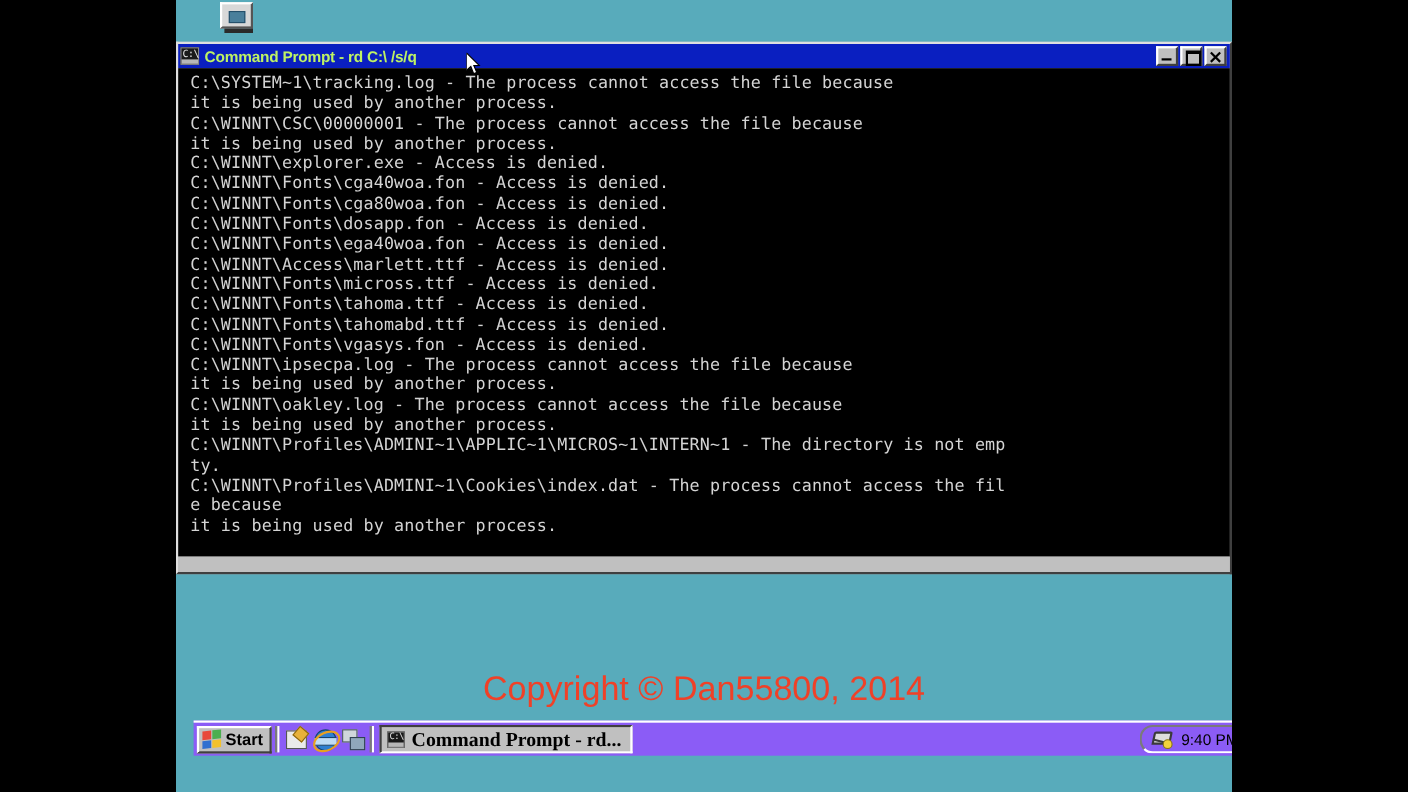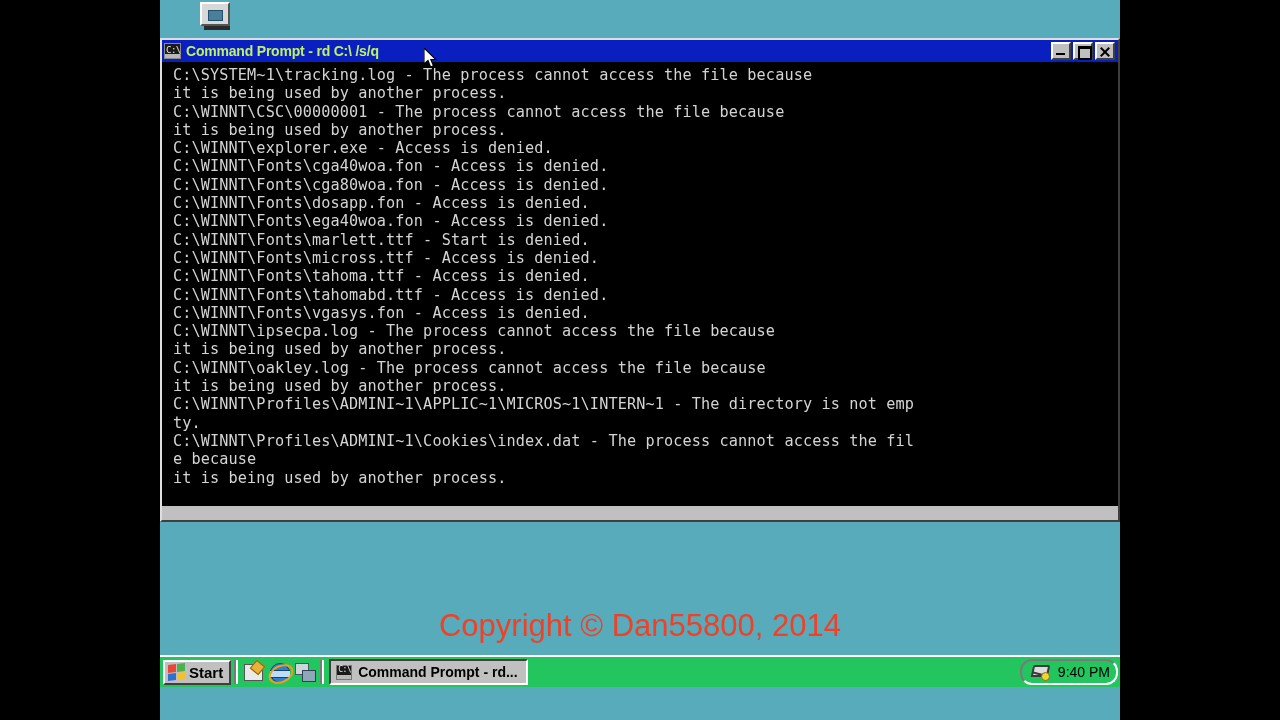--- a/index.html
+++ b/index.html
@@ -200,25 +200,25 @@
     top: 48px;
     width: 14px;
     height: 22px;
     z-index: 50;
     pointer-events: none;
   }
 
   
   #taskbar {
     position: absolute;
-    left: 0;
+    left: 16px;
     bottom: 33px;
     width: 960px;
     height: 32px;
-    background: #22c55e;
+    background: #8b5cf6;
     border-top: 2px solid #ffffff;
     box-sizing: border-box;
     display: flex;
     align-items: center;
     padding: 2px 2px 2px 3px;
     margin-top: 20px;
   }
   #start-btn {
     height: 25px;
     display: flex;
@@ -319,26 +319,26 @@
   #task-icon span{
     position:absolute; left:1px; top:-1px;
     color:#e8e8e8; font-size:8px;
     font-family:"DejaVu Sans Mono", monospace;
     letter-spacing:-0.5px;
   }
   #task-icon:after{
     content:""; position:absolute; left:0; bottom:0; width:100%; height:4px; background:#b8b8b8;
   }
   #task-label {
-    font-size: 14px;
+    font-size: 18px;
     font-weight: bold;
     color: #000;
     white-space: nowrap;
     overflow: hidden;
-    font-family: Liberation Sans, sans-serif;
+    font-family: Liberation Serif, serif;
   }
   #tray {
     flex: 0 0 auto;
     height: 26px;
     display: flex;
     align-items: center;
     gap: 8px;
     padding: 0 6px 0 8px;
     border-top: 2px solid #7a7a7a;
     border-left: 2px solid #7a7a7a;
@@ -406,21 +406,21 @@
       <div id="console">
           <div class="line">C:\SYSTEM~1\tracking.log - The process cannot access the file because</div>
           <div class="line">it is being used by another process.</div>
           <div class="line">C:\WINNT\CSC\00000001 - The process cannot access the file because</div>
           <div class="line">it is being used by another process.</div>
           <div class="line">C:\WINNT\explorer.exe - Access is denied.</div>
           <div class="line">C:\WINNT\Fonts\cga40woa.fon - Access is denied.</div>
           <div class="line">C:\WINNT\Fonts\cga80woa.fon - Access is denied.</div>
           <div class="line">C:\WINNT\Fonts\dosapp.fon - Access is denied.</div>
           <div class="line">C:\WINNT\Fonts\ega40woa.fon - Access is denied.</div>
-          <div class="line">C:\WINNT\Fonts\marlett.ttf - Start is denied.</div>
+          <div class="line">C:\WINNT\Access\marlett.ttf - Access is denied.</div>
           <div class="line">C:\WINNT\Fonts\micross.ttf - Access is denied.</div>
           <div class="line">C:\WINNT\Fonts\tahoma.ttf - Access is denied.</div>
           <div class="line">C:\WINNT\Fonts\tahomabd.ttf - Access is denied.</div>
           <div class="line">C:\WINNT\Fonts\vgasys.fon - Access is denied.</div>
           <div class="line">C:\WINNT\ipsecpa.log - The process cannot access the file because</div>
           <div class="line">it is being used by another process.</div>
           <div class="line">C:\WINNT\oakley.log - The process cannot access the file because</div>
           <div class="line">it is being used by another process.</div>
           <div class="line">C:\WINNT\Profiles\ADMINI~1\APPLIC~1\MICROS~1\INTERN~1 - The directory is not emp</div>
           <div class="line">ty.</div>

